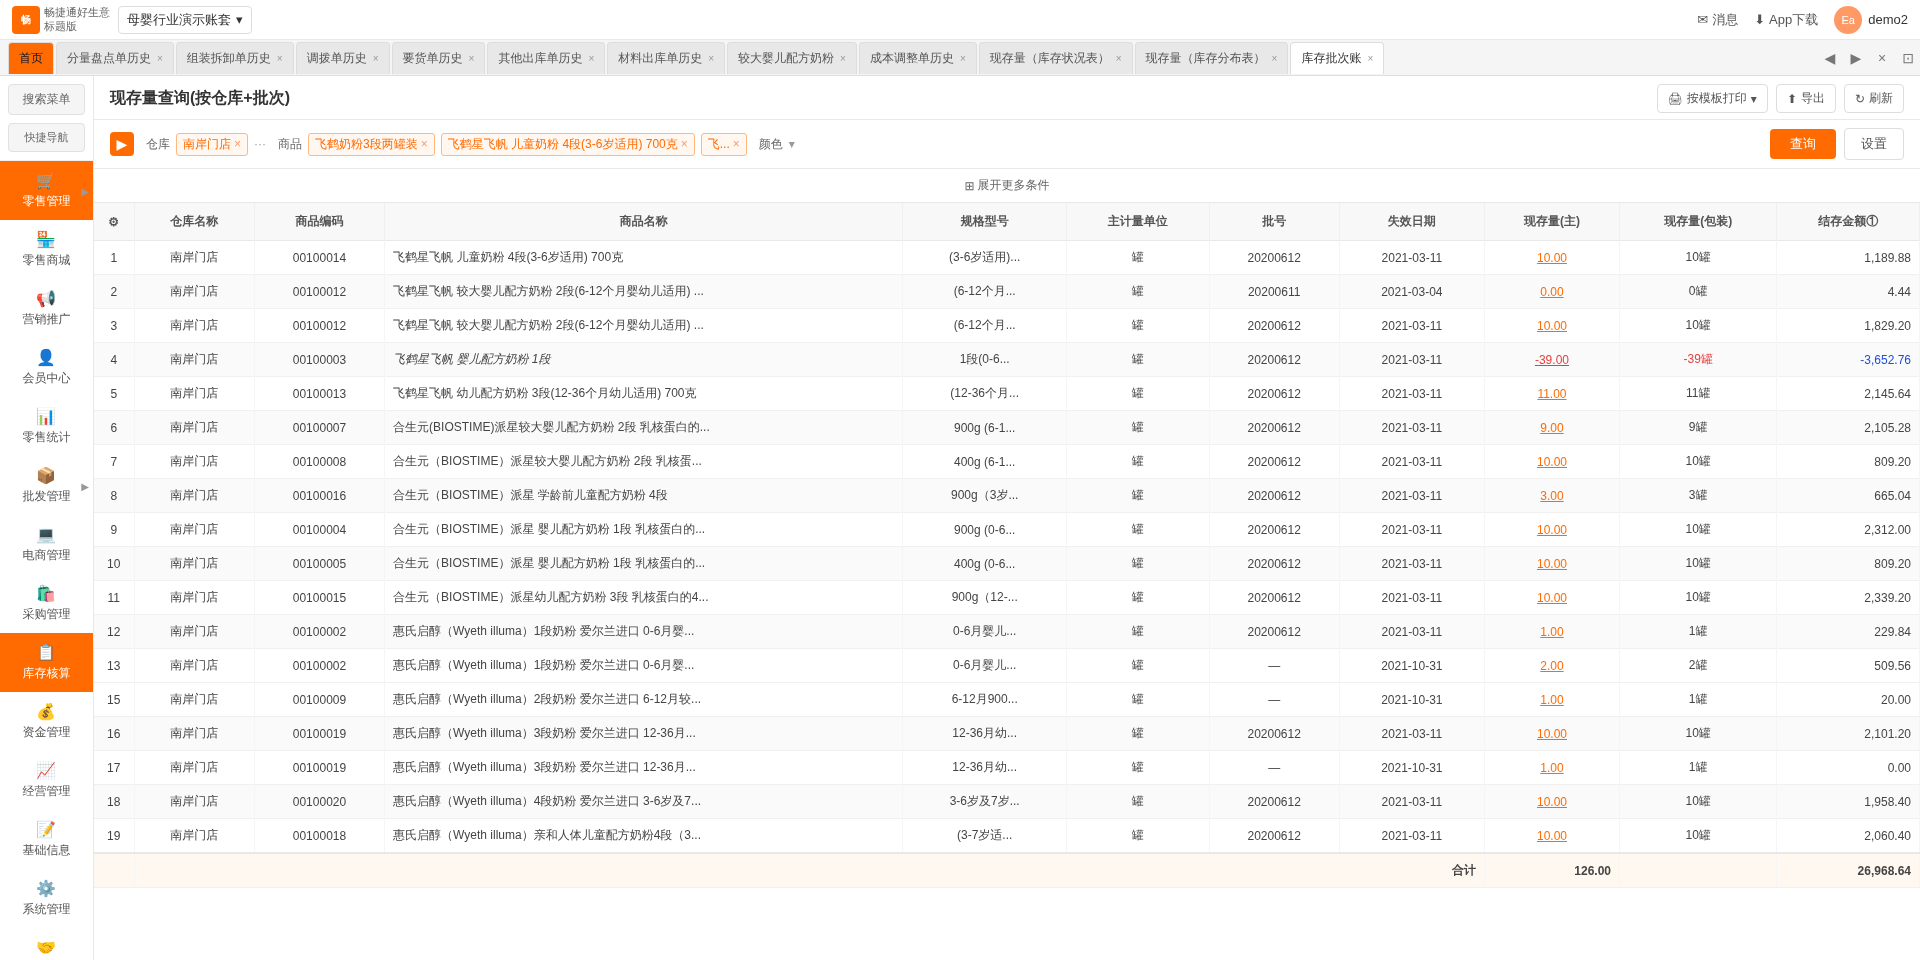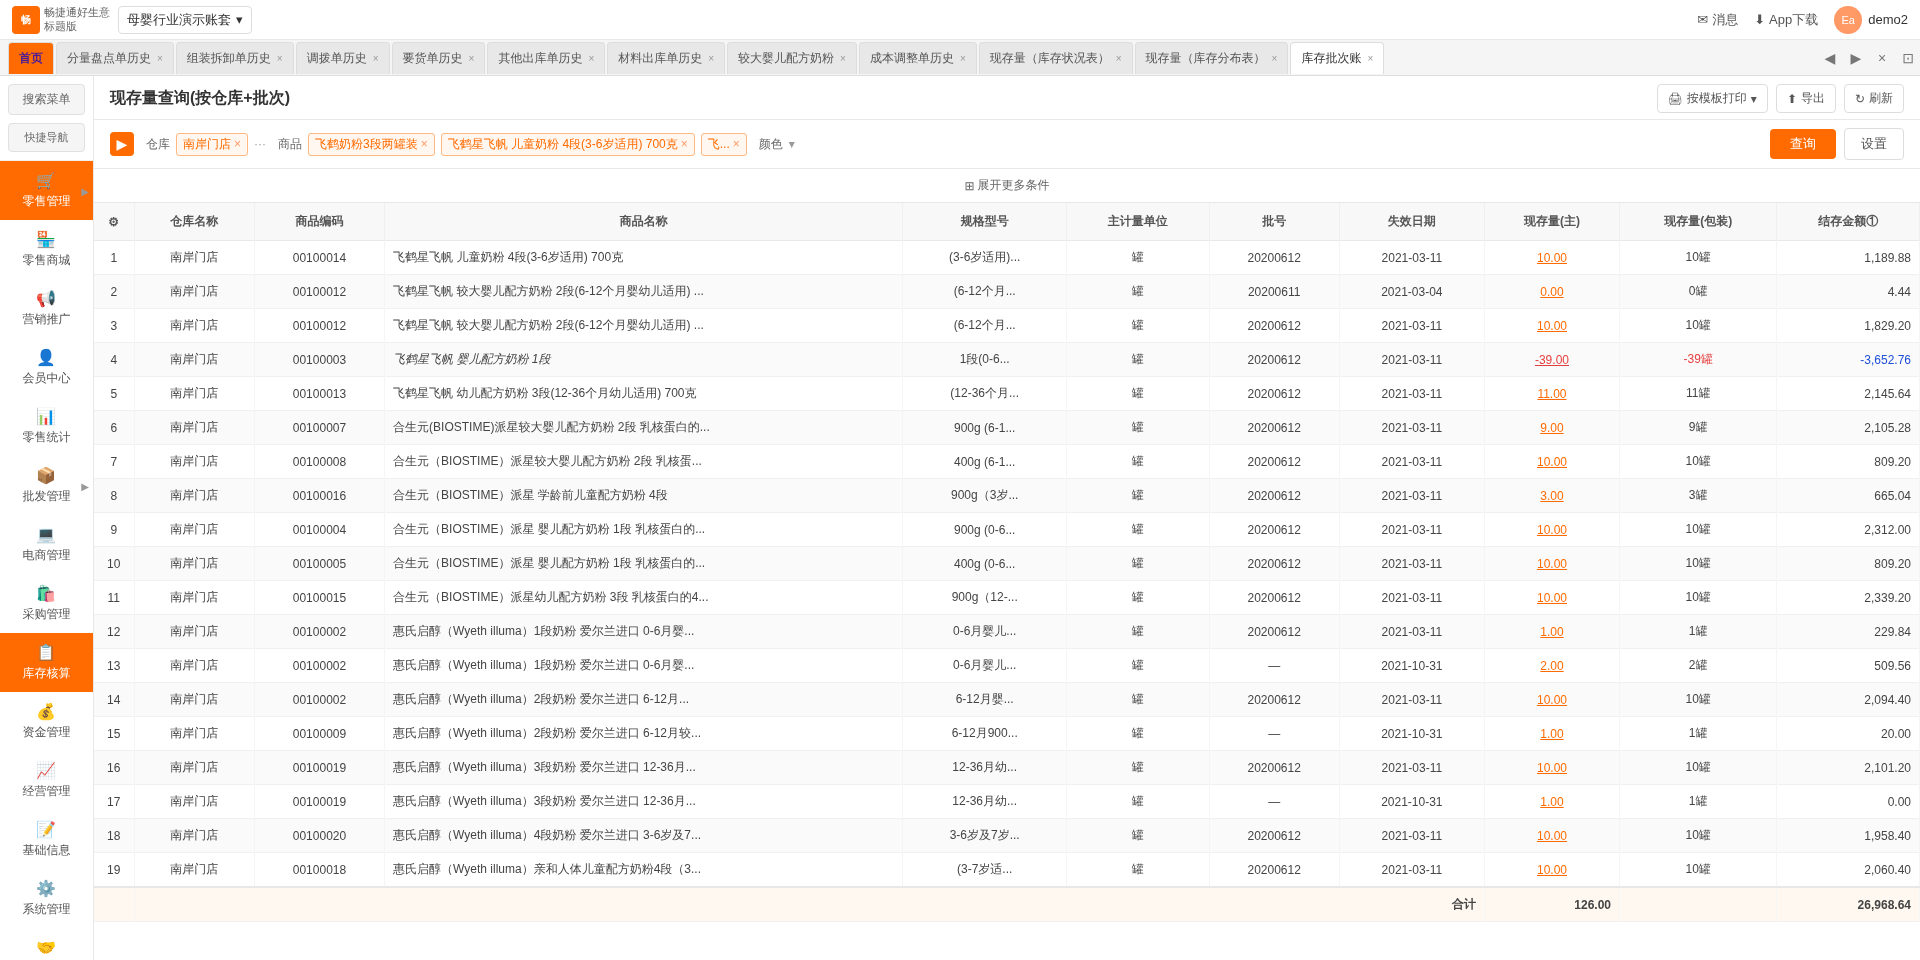--- a/index.html
+++ b/index.html
@@ -51,22 +51,22 @@
       border: 1px solid #ddd;
       border-bottom: none;
     }
     .tab-item.active {
       background: #fff;
       color: #333;
       font-weight: 500;
     }
     .tab-item.home {
       background: #ff6b00;
-      color: #4c1d95;
-      font-weight: bold;
+      color: #0f172a;
+      font-weight: normal;
     }
     .tab-close { font-size: 10px; color: #999; cursor: pointer; margin-left: 2px; }
     .tab-nav-btns { display: flex; align-items: center; margin-left: auto; gap: 2px; }
     .tab-nav-btn { width: 24px; height: 24px; display: flex; align-items: center; justify-content: center; cursor: pointer; color: #777; font-size: 14px; }
 
     
     .main-layout { display: flex; height: calc(960px - 76px); }
 
     
     .sidebar {
@@ -642,33 +642,20 @@
     <td>00100002</td>
     <td class="td-left" style="max-width:280px;overflow:hidden;text-overflow:ellipsis;white-space:nowrap;">惠氏启醇（Wyeth illuma）1段奶粉 爱尔兰进口 0-6月婴...</td>
     <td>0-6月婴儿...</td>
     <td>罐</td>
     <td>—</td>
     <td>2021-10-31</td>
     <td class="text-orange underline">2.00</td>
     <td class="">2罐</td>
     <td class="td-right" style="">509.56</td>
   </tr>
-            <tr class="row-even">
-    <td class="col-index">14</td>
-    <td>南岸门店</td>
-    <td>00100002</td>
-    <td class="td-left" style="max-width:280px;overflow:hidden;text-overflow:ellipsis;white-space:nowrap;">惠氏启醇（Wyeth illuma）2段奶粉 爱尔兰进口 6-12月...</td>
-    <td>6-12月婴...</td>
-    <td>罐</td>
-    <td>20200612</td>
-    <td>2021-03-11</td>
-    <td class="text-orange underline">10.00</td>
-    <td class="">10罐</td>
-    <td class="td-right" style="">2,094.40</td>
-  </tr>
             <tr>
     <td class="col-index">15</td>
     <td>南岸门店</td>
     <td>00100009</td>
     <td class="td-left" style="max-width:280px;overflow:hidden;text-overflow:ellipsis;white-space:nowrap;">惠氏启醇（Wyeth illuma）2段奶粉 爱尔兰进口 6-12月较...</td>
     <td>6-12月900...</td>
     <td>罐</td>
     <td>—</td>
     <td>2021-10-31</td>
     <td class="text-orange underline">1.00</td>

